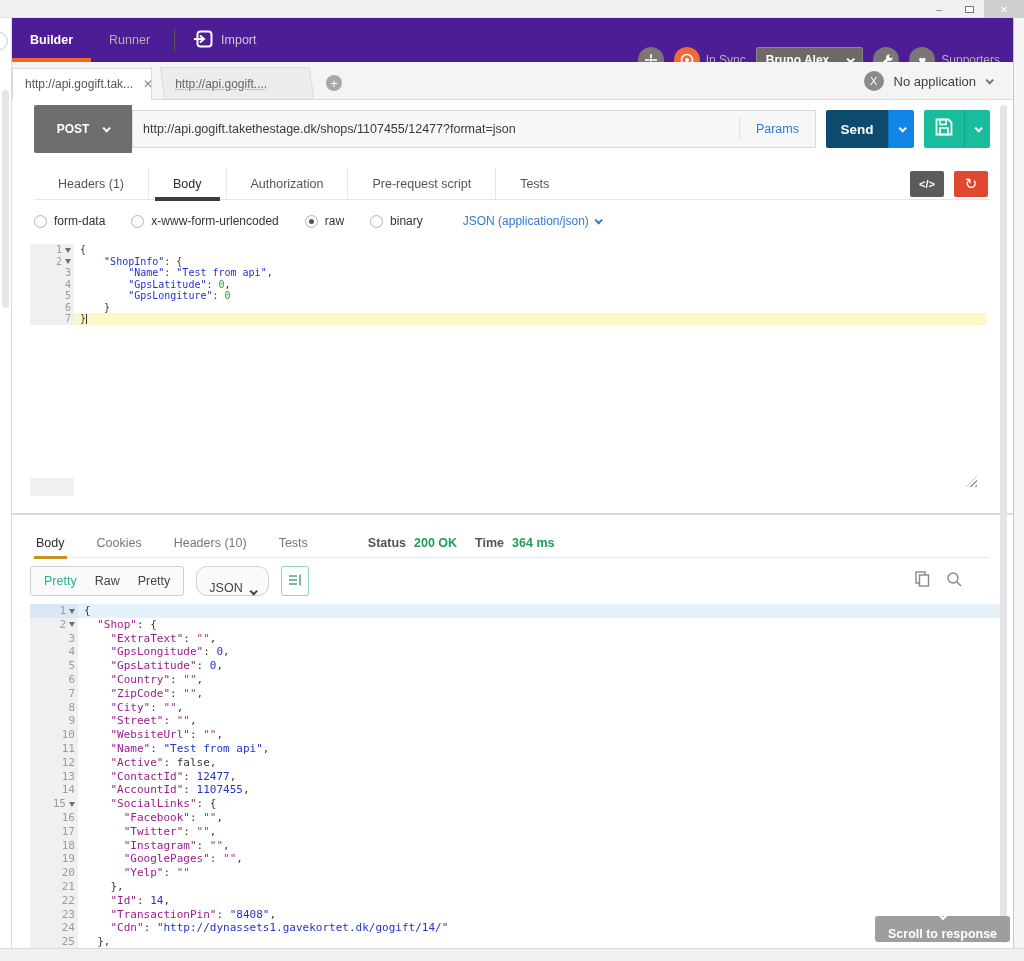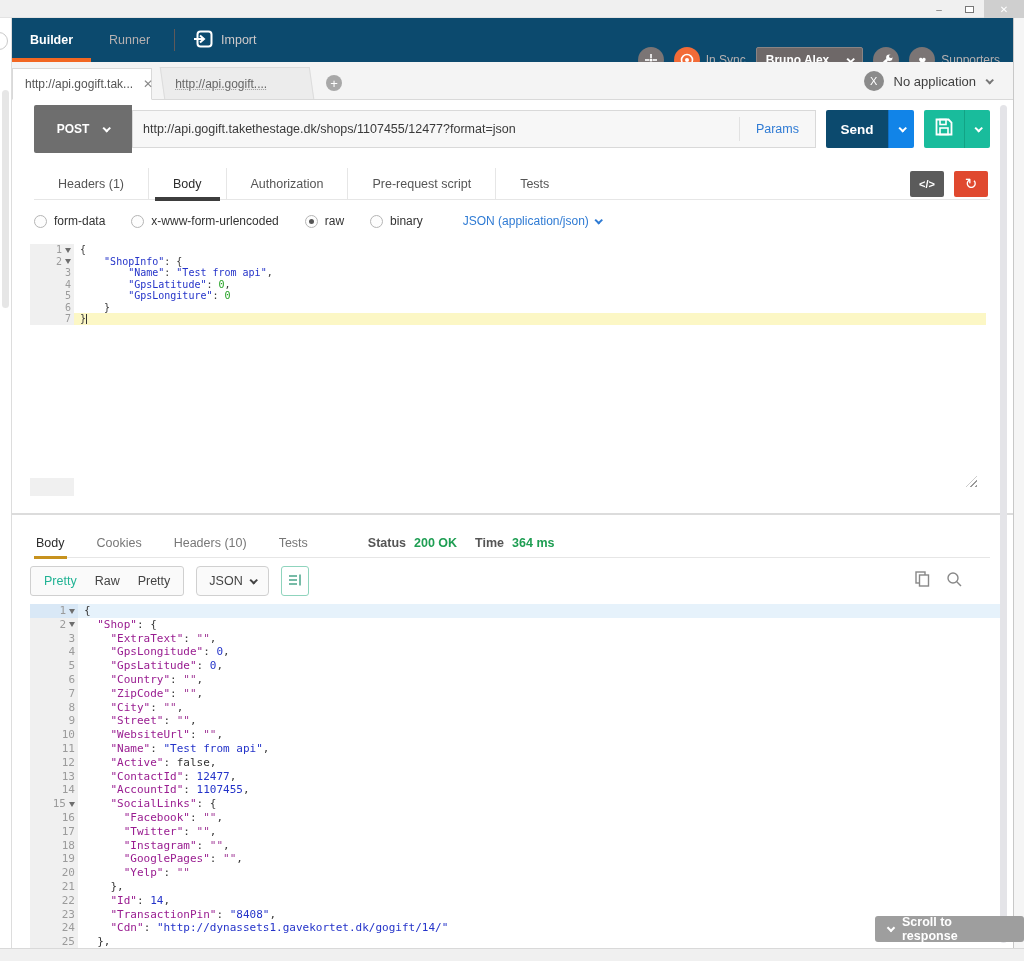--- a/index.html
+++ b/index.html
@@ -9,21 +9,21 @@
 
   
   .titlebar{left:0;top:0;width:1024px;height:18px;background:#f0f0f0;border-bottom:1px solid #e3e3e3;}
   .winbtns{position:absolute;right:0;top:0;height:18px;display:flex;align-items:center;}
   .winbtn{width:30px;height:18px;display:flex;align-items:center;justify-content:center;
     color:#777;font-size:10px;cursor:default;}
   .winbtn.max span{display:inline-block;width:9px;height:7px;border:1px solid #777;background:#fff;}
   .winbtn.close{background:#cfcfcf;color:#fff;width:40px;}
 
   
-  .apphdr{left:12px;top:18px;width:1002px;height:44px;background:#0c4a6e;display:flex;align-items:center;}
+  .apphdr{left:12px;top:18px;width:1002px;height:44px;background:#4c1d95;display:flex;align-items:center;}
   .hdr-tab{position:relative;height:44px;display:flex;align-items:center;padding:0 18px;
     font-size:12.5px;color:#b7b1b1;}
   .hdr-tab.active{color:#fff;font-weight:bold;}
   .hdr-tab.active:after{content:"";position:absolute;left:0;right:0;bottom:0;height:4px;background:#f26722;}
   .hdr-sep{width:1px;height:22px;background:#5f5959;margin:0 6px;}
   .hdr-import{display:flex;align-items:center;gap:8px;color:#cfc9c9;font-size:12.5px;padding:0 12px;}
   .hdr-right{margin-left:auto;display:flex;align-items:center;gap:10px;padding-right:14px;margin-top:40px;}
   .circ-icon{width:26px;height:26px;border-radius:50%;background:#7b7575;display:flex;
     align-items:center;justify-content:center;color:#fff;}
   .sync-wrap{display:flex;align-items:center;gap:6px;color:#b7b1b1;font-size:12px;}
@@ -128,36 +128,36 @@
   .resptab.active:after{content:"";position:absolute;left:0;right:0;bottom:-1px;height:3px;background:#c7921e;}
   .statwrap{display:flex;align-items:center;gap:8px;margin-left:30px;font-size:12.5px;}
   .statlbl{color:#555;font-weight:bold;}
   .statval{color:#1f9e53;font-weight:bold;}
 
   
   .resptools{left:30px;top:566px;width:960px;height:30px;display:flex;align-items:center;}
   .modegrp{display:flex;align-items:center;height:30px;background:#fafafa;border:1px solid #d0d0d0;border-radius:3px;padding:0 4px;}
   .modeitem{padding:0 9px;font-size:12.5px;color:#444;}
   .modeitem.sel{color:#21b394;}
-  .fmtdrop{display:flex;align-items:center;gap:7px;height:30px;background:#fafafa;border:1px solid #d0d0d0;
-    border-radius:4px;padding:0 12px;margin-left:12px;font-size:12.5px;color:#444;}
+  .fmtdrop{display:flex;align-items:flex-end;gap:7px;height:30px;background:#fafafa;border:1px solid #d0d0d0;
+    border-radius:11px;padding:0 12px;margin-left:12px;font-size:12.5px;color:#444;}
   .alignbtn{width:28px;height:30px;border:1px solid #8fd4bd;border-radius:3px;background:#fff;
     margin-left:12px;display:flex;align-items:center;justify-content:center;}
   .tools-right{margin-left:auto;display:flex;align-items:center;gap:16px;padding-right:28px;}
 
   
   .leftstrip{left:0;top:18px;width:12px;height:943px;background:#fff;border-right:1px solid #ddd;}
   .strip-circle{position:absolute;left:-10px;top:14px;width:18px;height:18px;border-radius:50%;
     background:#fff;border:1px solid #c9c9c9;}
   .strip-thumb{position:absolute;left:2px;top:72px;width:7px;height:218px;background:#e6e6e6;border-radius:4px;}
   .rscroll{left:1000px;top:105px;width:7px;height:838px;background:#e4e4e8;border-radius:4px;}
   .winedge{left:1013px;top:18px;width:11px;height:943px;background:#f5f5f5;border-left:1px solid #c8c8c8;}
   .bottomband{left:0;top:948px;width:1024px;height:13px;background:#f0f0f0;border-top:1px solid #d9d9d9;}
   .scrollbtn{left:875px;top:916px;height:26px;background:#9e9e9e;border-radius:3px;color:#fff;
-    font-size:12.5px;font-weight:bold;display:flex;align-items:center;gap:8px;padding:0 13px;}
+    font-size:12.5px;font-weight:bold;display:flex;align-items:center;gap:8px;padding:0 13px;flex-direction:column;}
 </style>
 </head>
 <body>
 
 <div class="abs titlebar">
   <div class="winbtns">
     <div class="winbtn">–</div>
     <div class="winbtn max">
         <span></span>
       </div>

